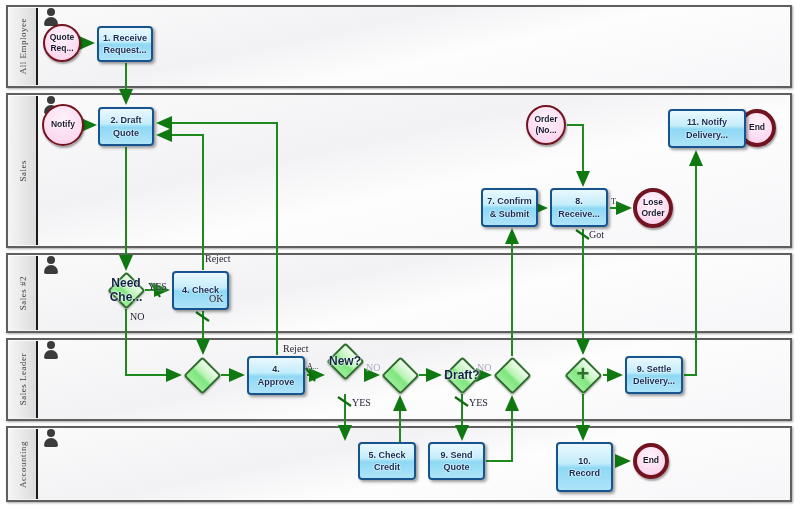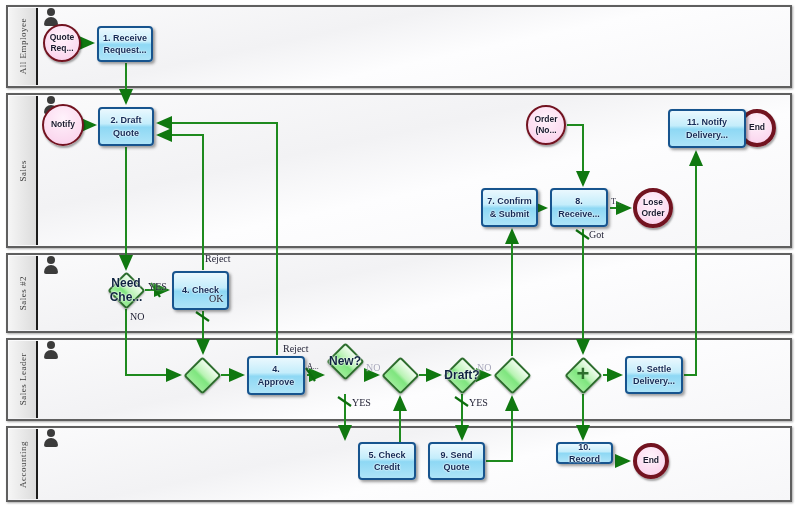--- a/index.html
+++ b/index.html
@@ -182,21 +182,21 @@
 &amp; Submit</span>
   </div>
   <div class="task" style="left:550px;top:188px;width:58px;height:39px;">
     <span class="tlabel">8.
 Receive...</span>
   </div>
   <div class="task" style="left:625px;top:356px;width:58px;height:38px;">
     <span class="tlabel">9. Settle
 Delivery...</span>
   </div>
-  <div class="task" style="left:556px;top:442px;width:57px;height:22px;">
+  <div class="task" style="left:556px;top:442px;width:57px;height:50px;">
     <span class="tlabel">10.
 Record</span>
   </div>
   <div class="task" style="left:668px;top:109px;width:78px;height:39px;">
     <span class="tlabel">11. Notify
 Delivery...</span>
   </div>
 
   <div class="gw" style="left:107px;top:271px;">
     <div class="diamond"></div>

